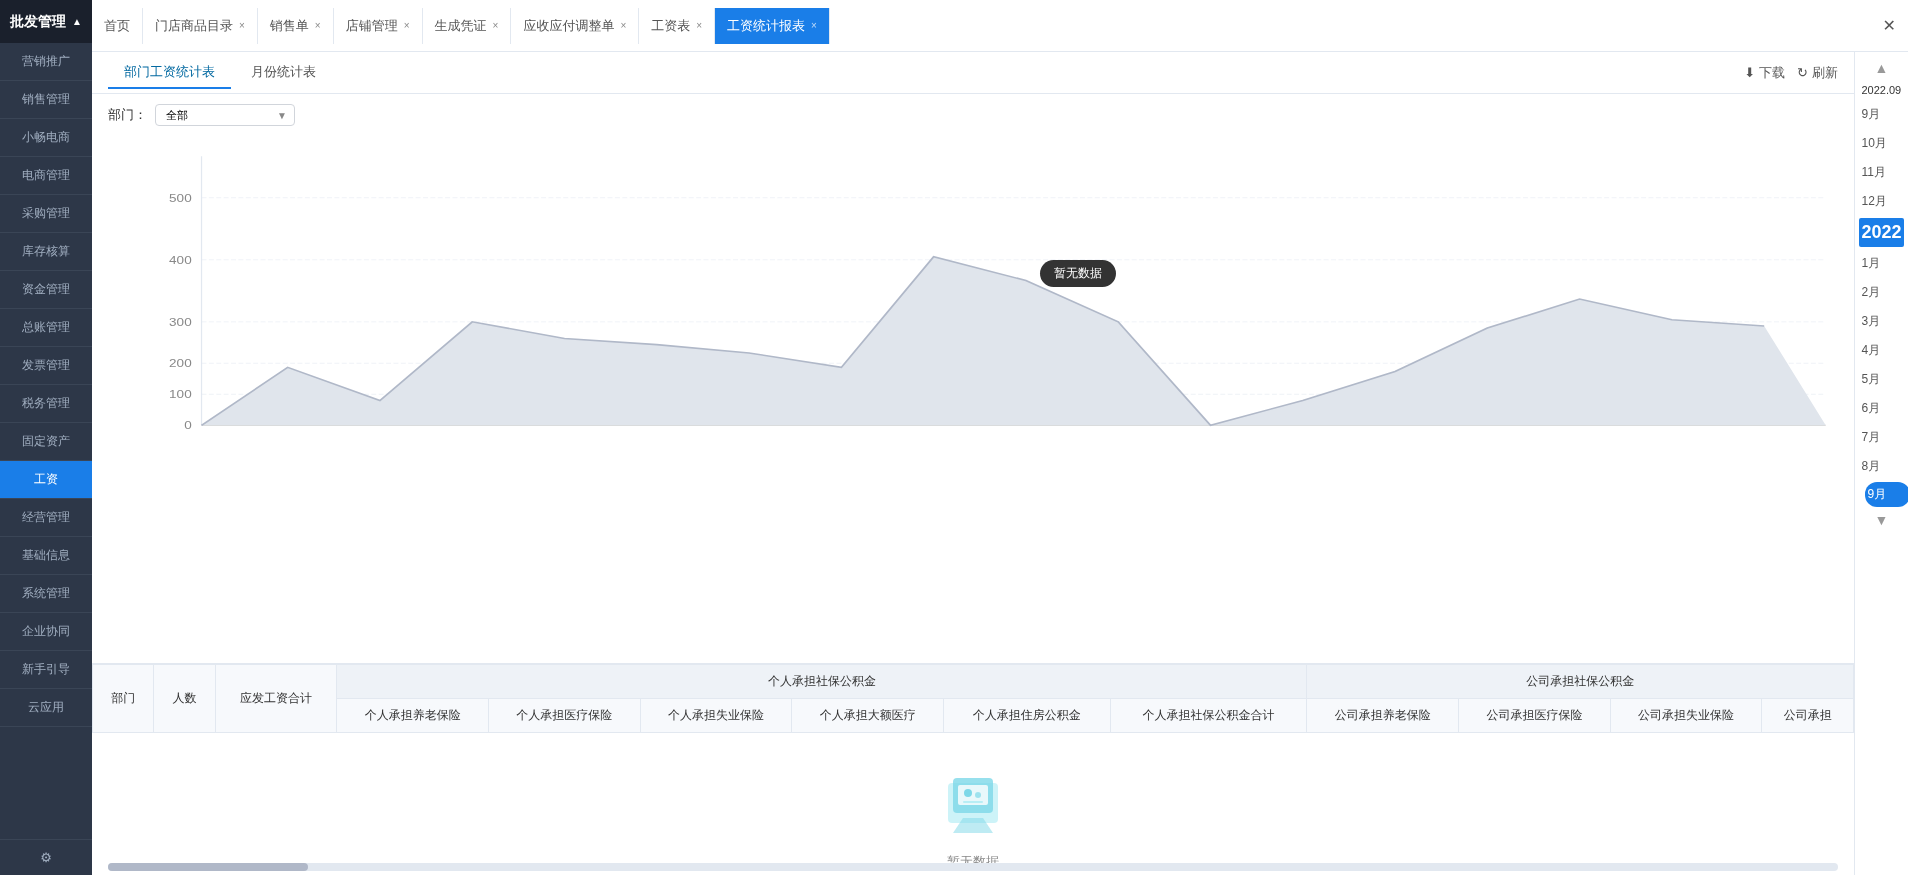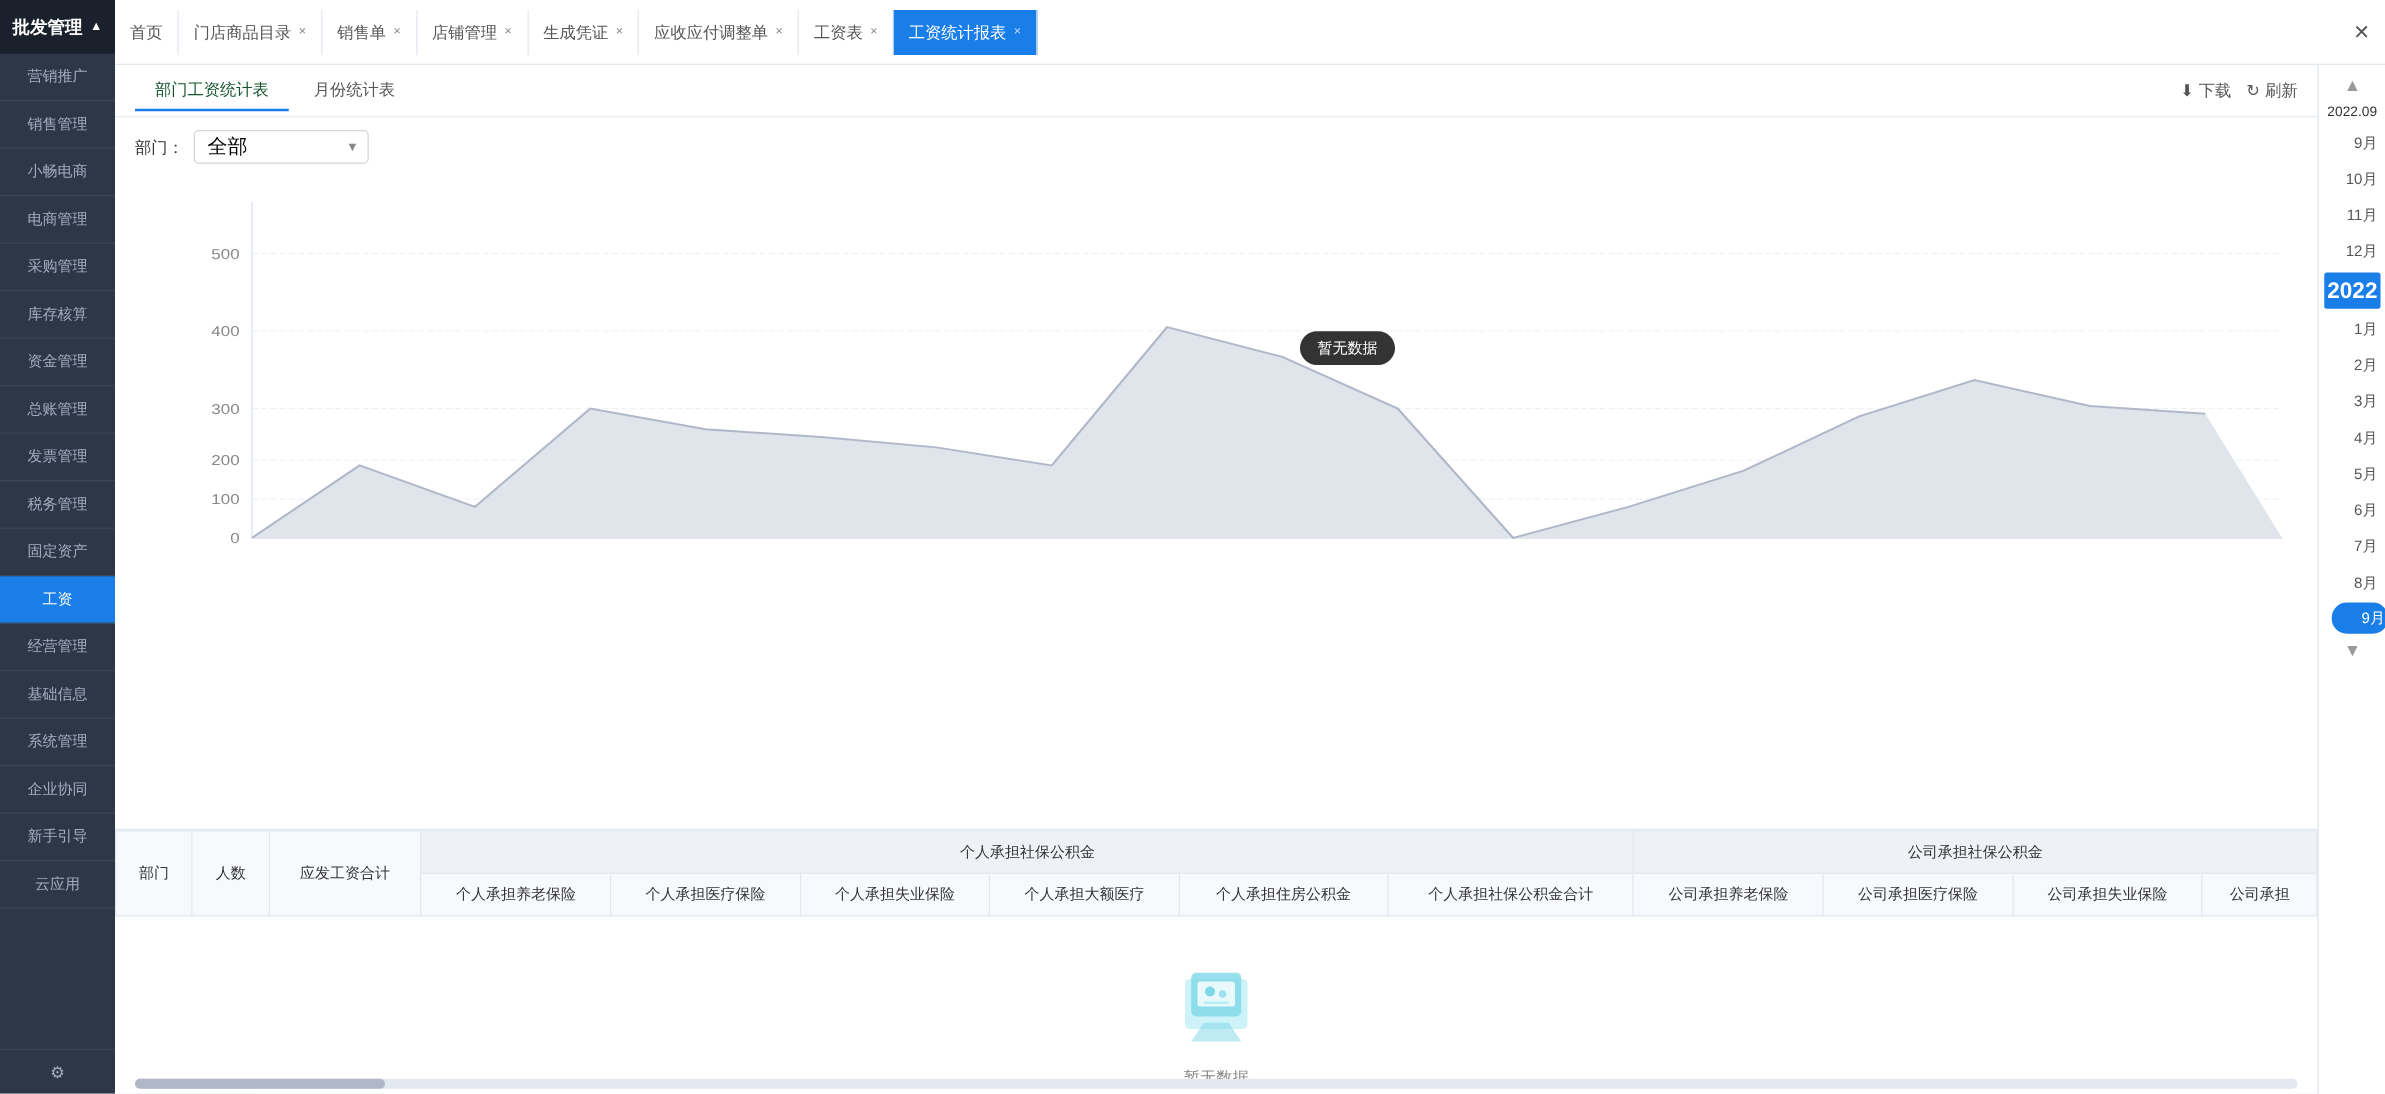--- a/index.html
+++ b/index.html
@@ -124,21 +124,21 @@
     }
     .sub-tab-left { display: flex; gap: 4px; }
     .sub-tab {
       padding: 6px 16px;
       cursor: pointer;
       border-radius: 4px;
       color: #555;
       font-size: 13px;
     }
     .sub-tab.active {
-      color: #14532d;
+      color: #0369a1;
       border-bottom: 2px solid #1a7ee8;
       border-radius: 0;
     }
     .sub-tab-actions {
       display: flex;
       gap: 12px;
       align-items: center;
       color: #555;
       font-size: 13px;
     }
@@ -157,21 +157,21 @@
       flex-shrink: 0;
       display: flex;
       align-items: center;
       gap: 8px;
     }
     .filter-label { color: #333; font-size: 13px; }
     .filter-select {
       border: 1px solid #d1d5db;
       border-radius: 4px;
       padding: 4px 28px 4px 10px;
-      font-size: 16px;
+      font-size: 11px;
       appearance: none;
       background: #fff;
       cursor: pointer;
       min-width: 140px;
       position: relative;
     }
     .select-wrapper {
       position: relative;
       display: inline-block;
     }
@@ -269,21 +269,21 @@
       font-size: 11px;
       color: #333;
       padding: 4px 2px;
       text-align: center;
       display: flex;
       align-items: center;
       gap: 2px;
     }
     .cal-item {
       width: 100%;
-      text-align: right;
+      text-align: left;
       padding: 6px 2px;
       font-size: 12px;
       color: #555;
       cursor: pointer;
       border-radius: 2px;
     }
     .cal-item.active-month {
       background: #1a7ee8;
       color: #fff;
       border-radius: 12px;

